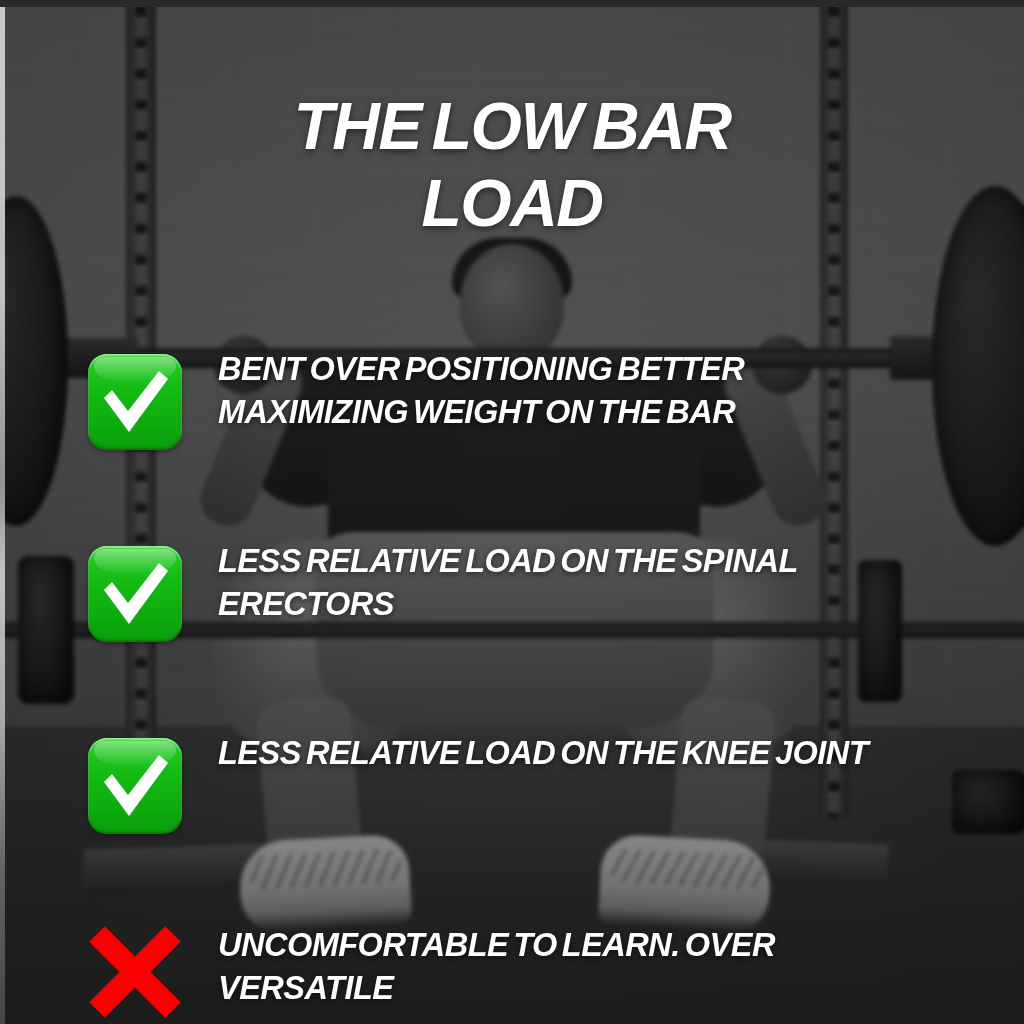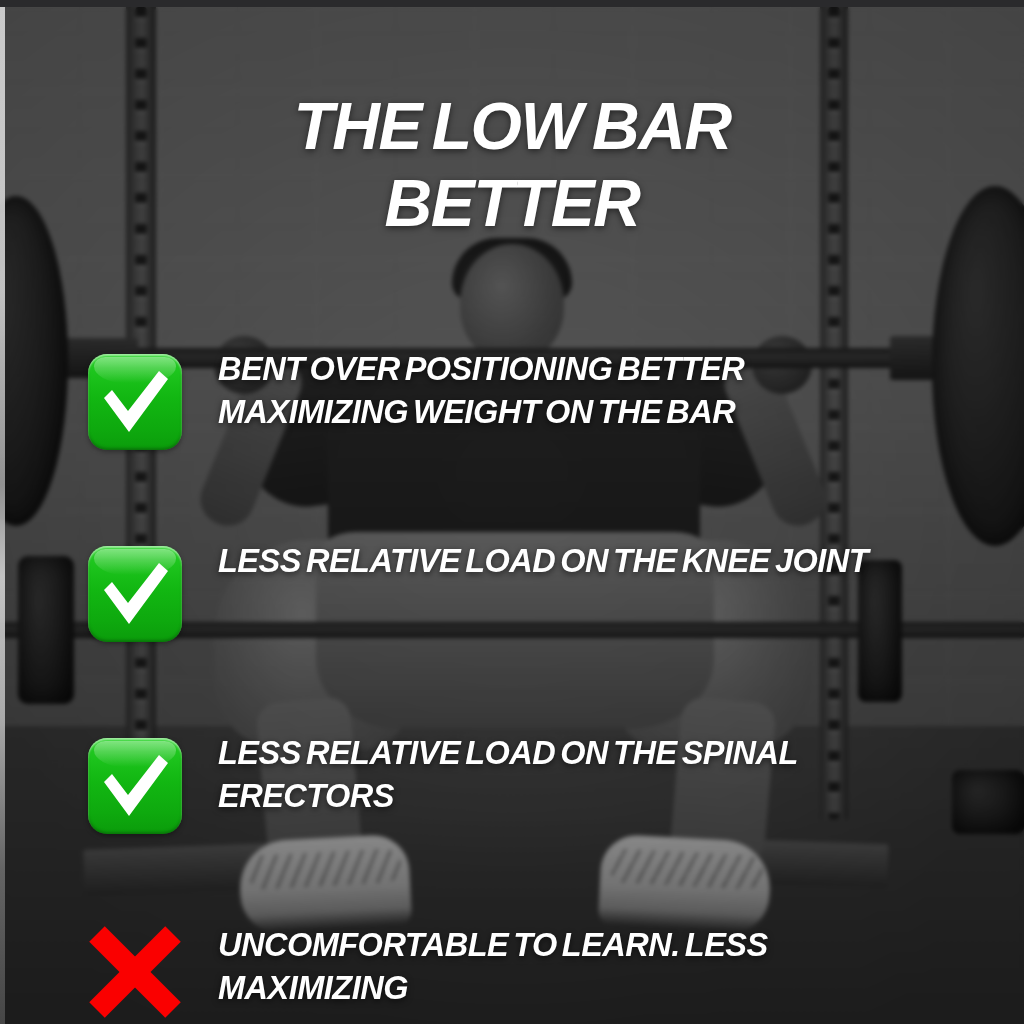--- a/index.html
+++ b/index.html
@@ -393,21 +393,21 @@
     <div class="photo-blur"></div>
     <div class="photo-tint"></div>
   </div>
 
   <div class="edge-top"></div>
   <div class="edge-left"></div>
 
   <div class="content">
 
     <div class="title">THE LOW BAR
-BETTER</div>
+LOAD</div>
 
     <div class="list">
 
       <div class="row">
         <div class="icon-wrap">
           <div class="check-box"></div>
           <div class="check-glyph">
             <svg width="94" height="96" viewBox="0 0 94 96">
               <path d="M16 44 L24 36 L40 57 L71 17 L80 25 L41 78 Z" fill="#ffffff"></path>
             </svg>
@@ -418,42 +418,42 @@
 
       <div class="row">
         <div class="icon-wrap">
           <div class="check-box"></div>
           <div class="check-glyph">
             <svg width="94" height="96" viewBox="0 0 94 96">
               <path d="M16 44 L24 36 L40 57 L71 17 L80 25 L41 78 Z" fill="#ffffff"></path>
             </svg>
           </div>
         </div>
-        <div class="row-text">LESS RELATIVE LOAD ON THE KNEE JOINT</div>
+        <div class="row-text">LESS RELATIVE LOAD ON THE SPINAL ERECTORS</div>
       </div>
 
       <div class="row">
         <div class="icon-wrap">
           <div class="check-box"></div>
           <div class="check-glyph">
             <svg width="94" height="96" viewBox="0 0 94 96">
               <path d="M16 44 L24 36 L40 57 L71 17 L80 25 L41 78 Z" fill="#ffffff"></path>
             </svg>
           </div>
         </div>
-        <div class="row-text">LESS RELATIVE LOAD ON THE SPINAL ERECTORS</div>
+        <div class="row-text">LESS RELATIVE LOAD ON THE KNEE JOINT</div>
       </div>
 
       <div class="row">
         <div class="cross-wrap">
           <svg width="94" height="92" viewBox="0 0 94 92">
             <g stroke="#fa0000" stroke-width="22" stroke-linecap="butt">
               <line x1="9" y1="8" x2="85" y2="84"></line>
               <line x1="85" y1="8" x2="9" y2="84"></line>
             </g>
           </svg>
         </div>
-        <div class="row-text">UNCOMFORTABLE TO LEARN. LESS MAXIMIZING</div>
+        <div class="row-text">UNCOMFORTABLE TO LEARN. OVER VERSATILE</div>
       </div>
 
     </div>
   </div>
 </div>
 
 </body></html>

